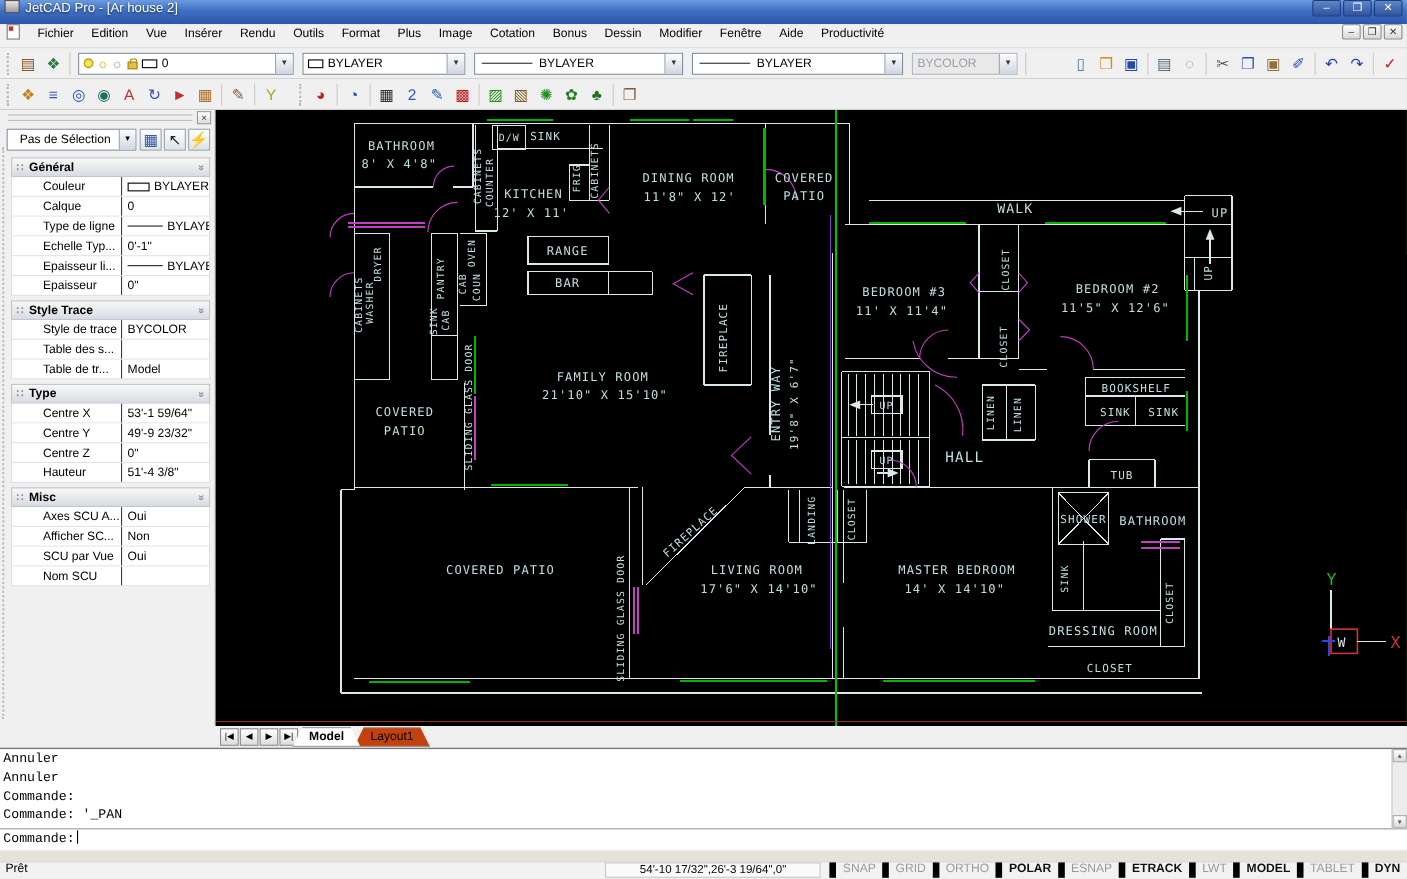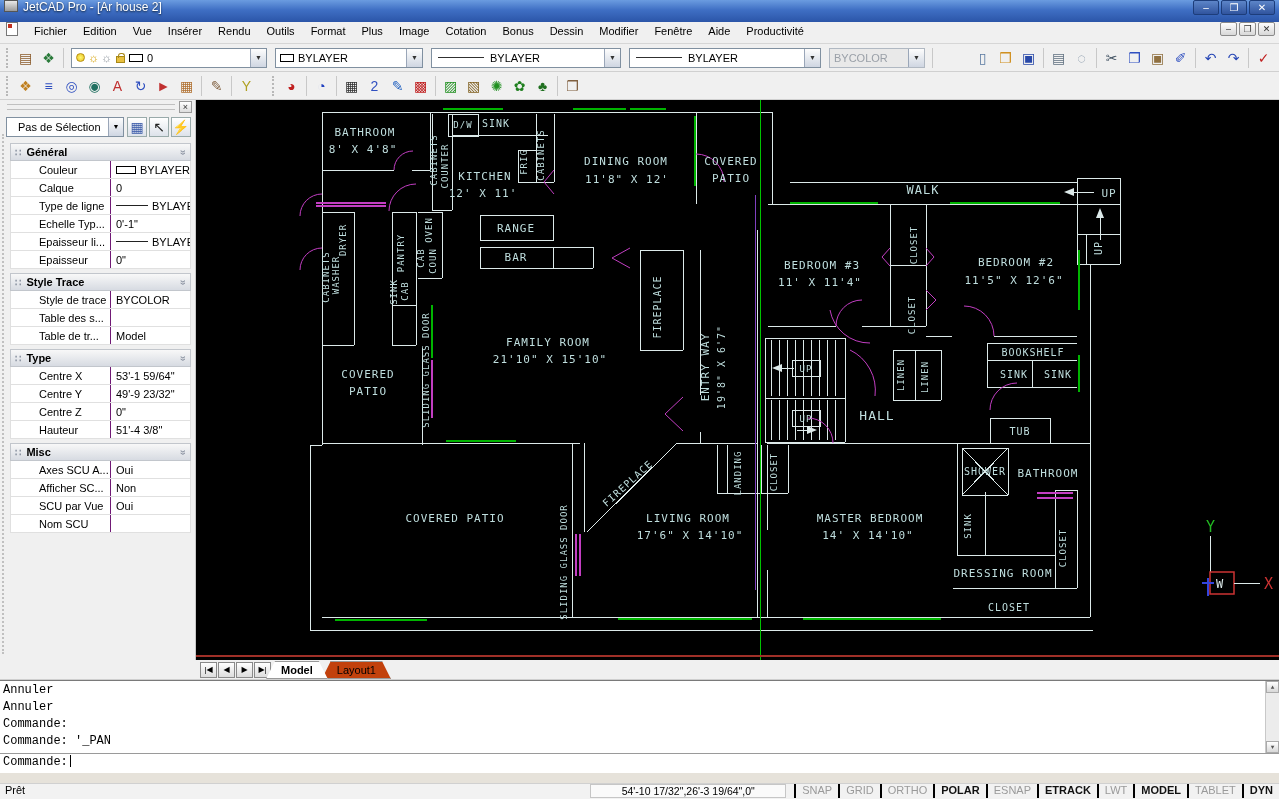--- a/index.html
+++ b/index.html
@@ -119,21 +119,21 @@
 
   .resizebar { position:absolute; top:772px; left:0; right:0; height:11px; background:#e6e2da;
     border-top:1px solid #fff; }
 
   
   .statusbar { position:absolute; top:783px; left:0; right:0; height:16px; background:#f2f2f2;
     display:flex; font-size:11px; border-top:1px solid #d0d0d0; }
   .st-ready { flex:1; padding-left:5px; }
   .st-coords { width:196px; text-align:center; border:1px solid #c6c6c6; background:#fafafa;
     height:14px; line-height:13px; margin-right:8px; white-space:nowrap; font-size:10.5px; }
-  .st-toggle { padding:0 6px; height:14px; line-height:13px; border-left:2px solid #000000; color:#9a9a9a; }
+  .st-toggle { padding:0 6px; height:14px; line-height:13px; border-left:6px solid #000000; color:#9a9a9a; }
   .st-toggle.on { color:#111; font-weight:bold; }
 </style>
 </head>
 <body>
 
 <div id="app">
 
   <div class="titlebar">
     <span class="app-icon"></span>
     <span class="title-text">JetCAD Pro  - [Ar house 2]</span>

